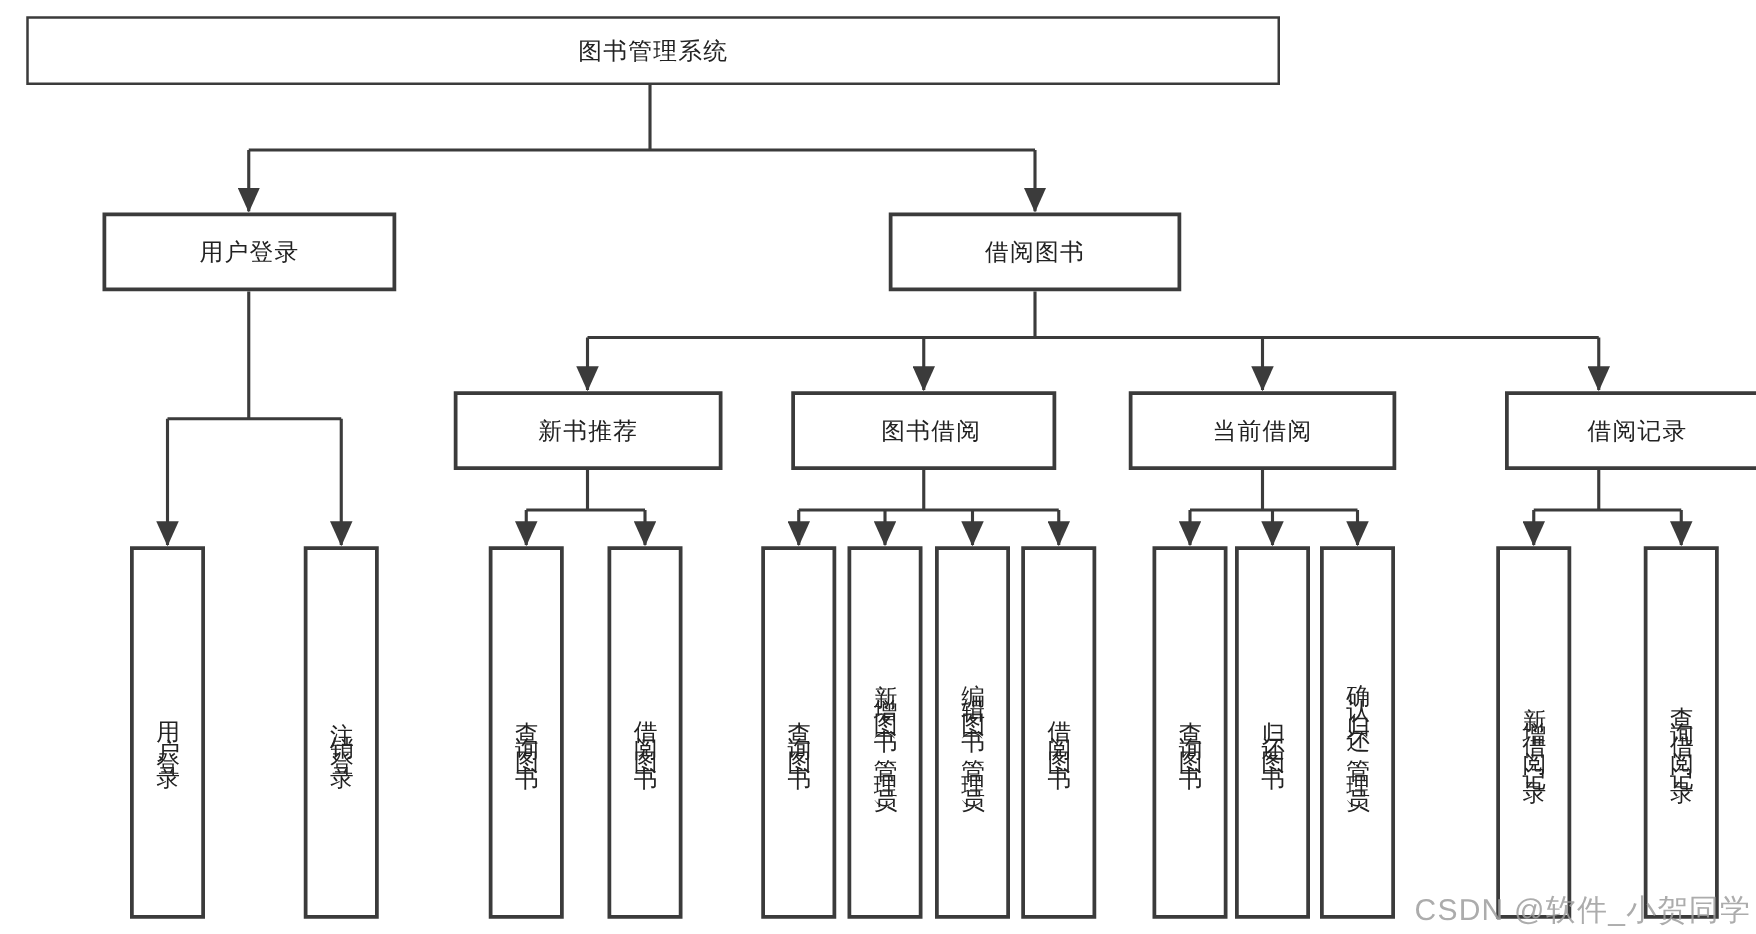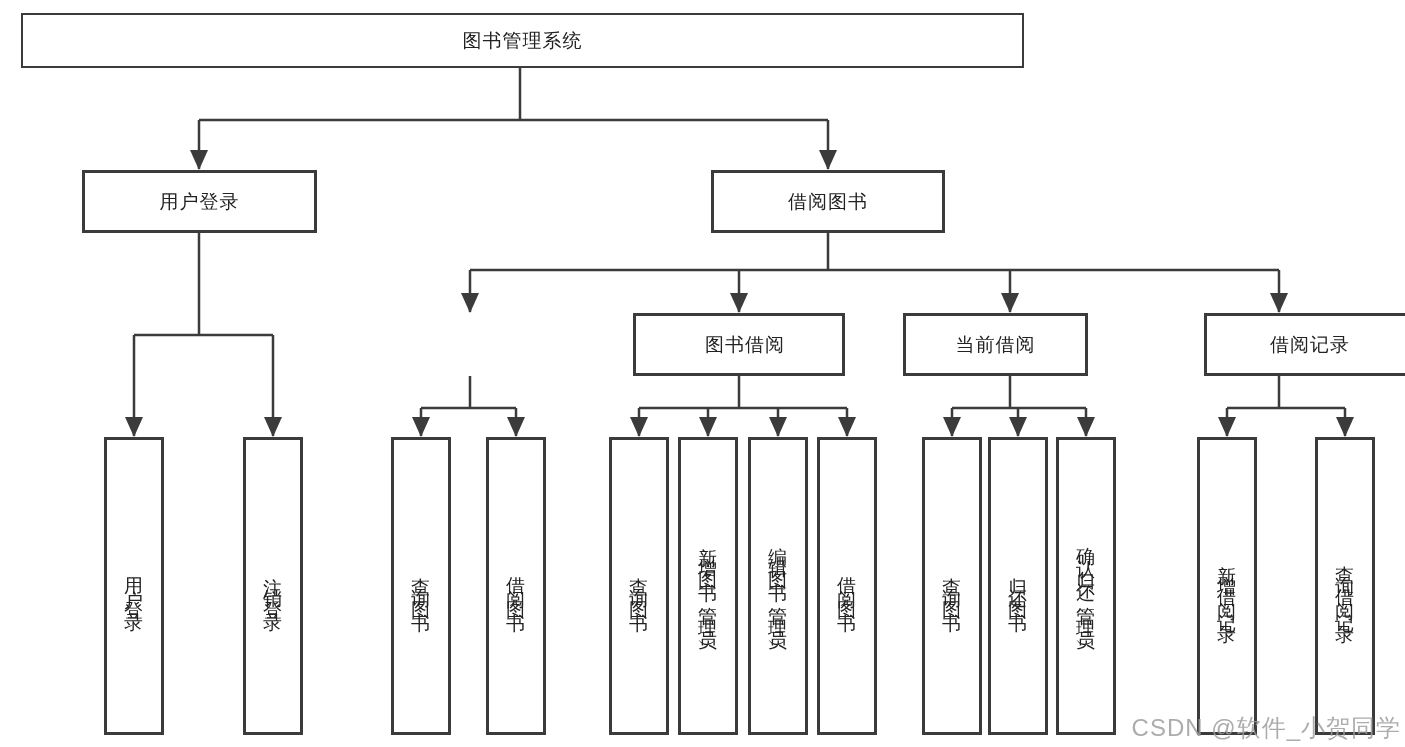--- a/index.html
+++ b/index.html
@@ -89,22 +89,23 @@
       <path d="M1227,408 V436" marker-end="url(#arrow)"></path>
       <path d="M1345,408 V436" marker-end="url(#arrow)"></path>
     </g>
   </svg>
 
   <div class="node root" style="left:21px;top:13px;width:1003px;height:55px;">图书管理系统</div>
 
   <div class="node" style="left:82px;top:170px;width:235px;height:63px;">用户登录</div>
   <div class="node" style="left:711px;top:170px;width:234px;height:63px;">借阅图书</div>
 
+  <div class="node" style="left:363px;top:313px;width:215px;height:63px;">新书推荐</div>
   <div class="node" style="left:633px;top:313px;width:212px;height:63px;padding-left:12px;">图书借阅</div>
-  <div class="node" style="left:903px;top:313px;width:185px;height:63px;">当前借阅</div>
+  <div class="node" style="left:903px;top:313px;width:214px;height:63px;">当前借阅</div>
   <div class="node" style="left:1173px;top:313px;width:212px;height:63px;margin-left:31px;">借阅记录</div>
 
   <div class="leaf" style="left:104px;">用户登录</div>
   <div class="leaf" style="left:243px;">注销登录</div>
 
   <div class="leaf" style="left:391px;">查询图书</div>
   <div class="leaf" style="left:486px;">借阅图书</div>
 
   <div class="leaf" style="left:609px;">查询图书</div>
   <div class="leaf" style="left:678px;">新增图书（管理员）</div>

